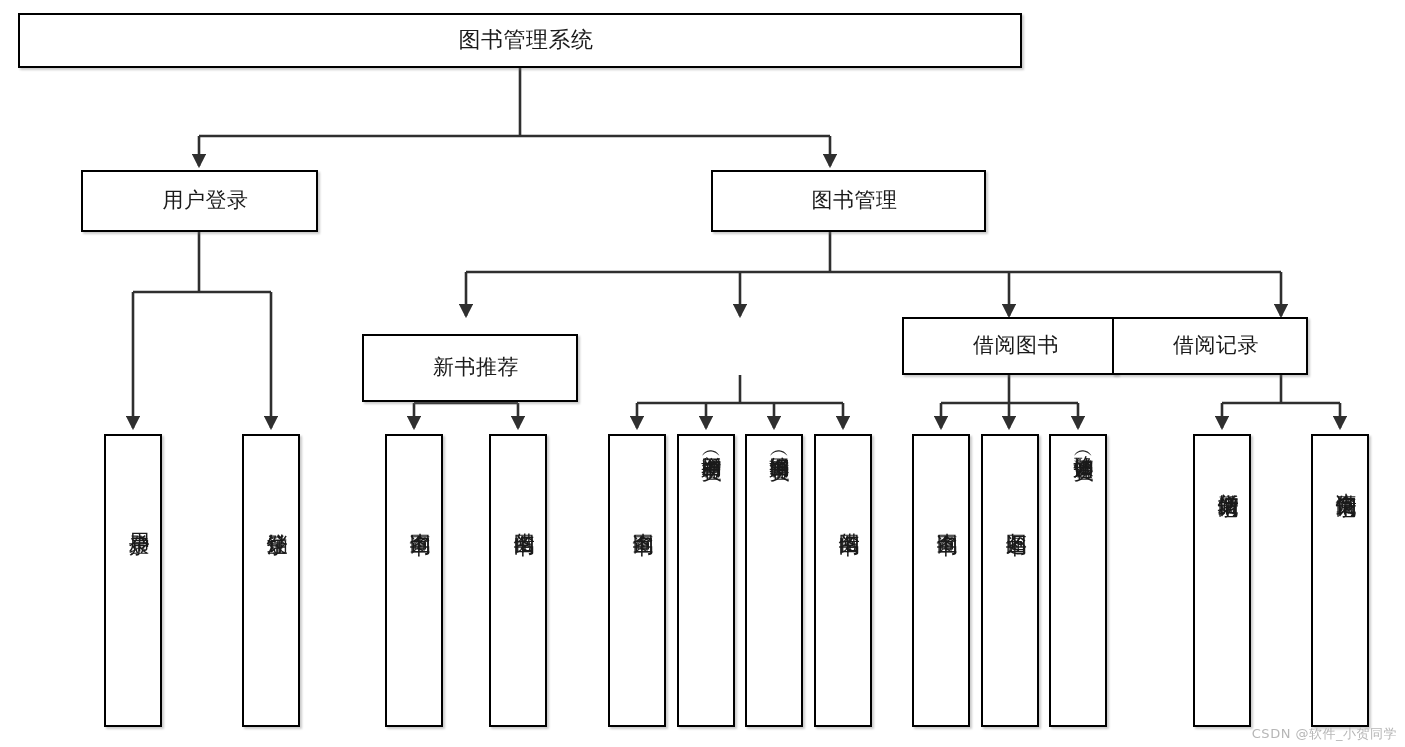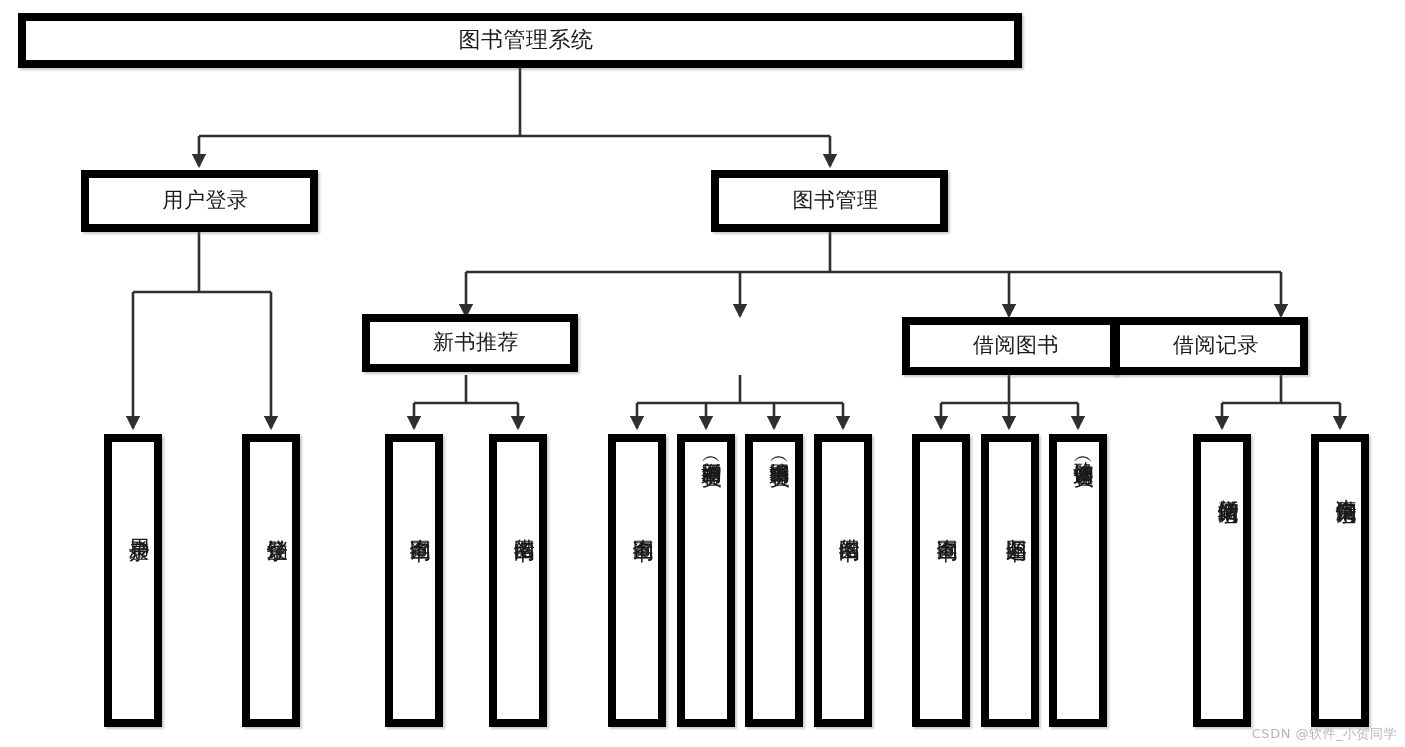--- a/index.html
+++ b/index.html
@@ -22,21 +22,21 @@
     position: absolute;
     left: 0;
     top: 0;
     width: 1405px;
     height: 747px;
     pointer-events: none;
   }
   .node {
     position: absolute;
     box-sizing: border-box;
-    border: 8px solid #000000;
+    border: 2px solid #000000;
     background: #ffffff;
     display: flex;
     align-items: center;
     justify-content: center;
     box-shadow: 2px 2px 2px rgba(120,120,120,0.38);
     z-index: 2;
     padding-left: 12px;
   }
   .node-label {
     font-size: 21px;
@@ -133,25 +133,25 @@
   </svg>
 
   <div class="node root" style="left:18px; top:13px; width:1004px; height:55px;">
     <span class="node-label">图书管理系统</span>
   </div>
 
   <div class="node level2" style="left:81px; top:170px; width:237px; height:62px;">
     <span class="node-label">用户登录</span>
   </div>
 
-  <div class="node level2" style="left:711px; top:170px; width:237px; height:62px;">
+  <div class="node level2" style="left:711px; top:170px; width:275px; height:62px;">
     <span class="node-label">图书管理</span>
   </div>
 
-  <div class="node level3" style="left:362px; top:314px; width:216px; height:58px;">
+  <div class="node level3" style="left:362px; top:334px; width:216px; height:68px;">
     <span class="node-label">新书推荐</span>
   </div>
 
 
   <div class="node level3" style="left:902px; top:317px; width:216px; height:58px;">
     <span class="node-label">借阅图书</span>
   </div>
 
   <div class="node level3" style="left:1112px; top:317px; width:196px; height:58px;">
     <span class="node-label">借阅记录</span>

